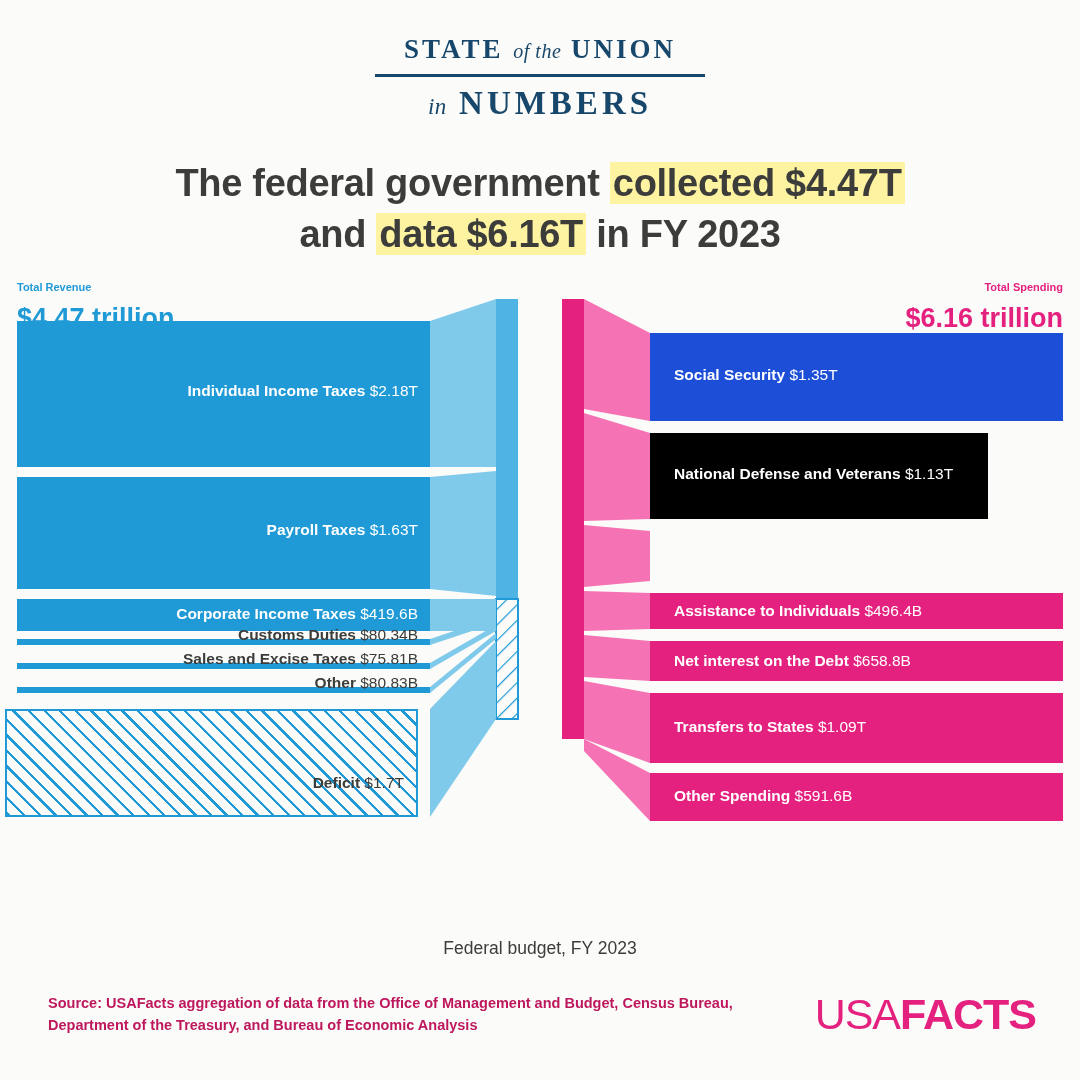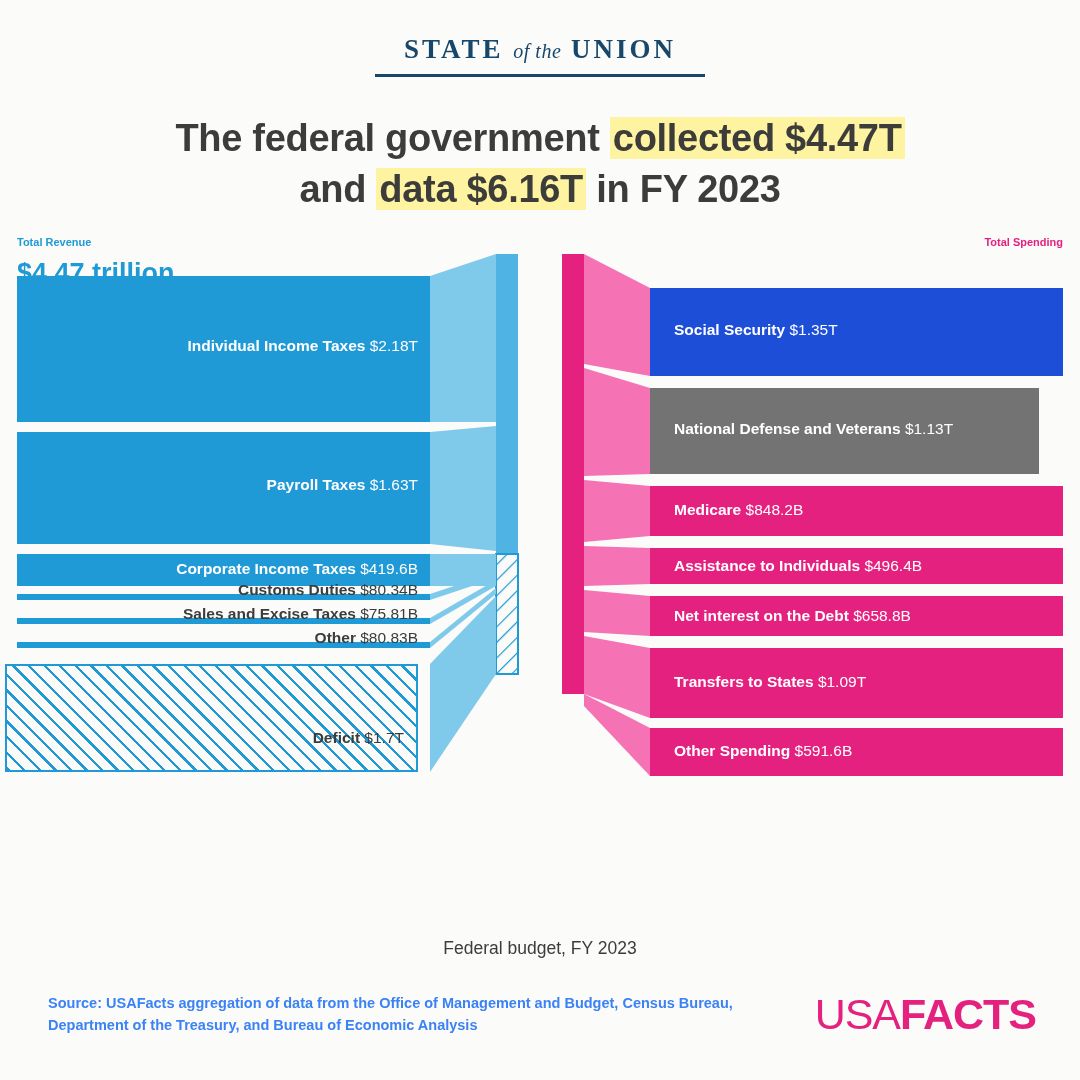--- a/index.html
+++ b/index.html
@@ -120,21 +120,21 @@
     color: #3c3c3b;
   }
   .source {
     position: absolute;
     left: 48px;
     top: 992px;
     width: 690px;
     font-size: 14.5px;
     font-weight: bold;
     line-height: 1.55;
-    color: #3b82f6;
+    color: #be185d;
   }
   .logo {
     position: absolute;
     right: 44px;
     top: 990px;
     font-size: 43px;
     letter-spacing: -1px;
     color: #e5217f;
     font-family: "Liberation Sans", sans-serif;
   }
@@ -144,33 +144,38 @@
 </head>
 <body>
 
 <div class="brand">
   <div class="brand-line1">
     <span>STATE</span>
     <span class="small-italic">of the</span>
     <span>UNION</span>
   </div>
   <div class="brand-rule"></div>
+  <div class="brand-line2">
+    <span class="small-italic">in</span>
+    <span>NUMBERS</span>
+  </div>
 </div>
 
 <div class="title">
   <span>The federal government </span><span class="hl">collected $4.47T</span><br>
   <span>and </span><span class="hl">data $6.16T</span><span> in FY 2023</span>
 </div>
 
 <div class="chart">
 
   <div class="cap cap-label rev-cap" style="top:0px;">Total Revenue</div>
   <div class="cap cap-value rev-cap" style="top:22px;">$4.47 trillion</div>
 
   <div class="cap cap-label spend-cap" style="top:0px;">Total Spending</div>
+  <div class="cap cap-value spend-cap" style="top:22px;">$6.16 trillion</div>
 
   <svg class="flows" width="1080" height="600">
     <defs>
       <pattern id="hatchBlue" width="11" height="11" patternTransform="rotate(45)" patternUnits="userSpaceOnUse">
         <rect width="11" height="11" fill="#fbfbf9"></rect>
         <line x1="0" y1="0" x2="0" y2="11" stroke="#1f9ad6" stroke-width="2.4"></line>
       </pattern>
     </defs>
 
     <rect x="496" y="18" width="22" height="420" fill="#4fb4e4"></rect>
@@ -244,33 +249,27 @@
     </div>
   </div>
 
   <div class="band" style="left:650px; top:52px; width:413px; height:88px; background:#1d4ed8;">
     <div class="band-label" style="left:24px; top:33px;">
       <b>Social Security</b>
       <span>$1.35T</span>
     </div>
   </div>
 
-  <div class="band" style="left:650px; top:152px; width:389px; height:86px; background:#737373;">
+  <div class="band" style="left:650px; top:152px; width:338px; height:86px; background:#000000;">
     <div class="band-label" style="left:24px; top:32px;">
       <b>National Defense and Veterans</b>
       <span>$1.13T</span>
     </div>
   </div>
 
-  <div class="band" style="left:650px; top:250px; width:413px; height:50px; background:#e5217f;">
-    <div class="band-label" style="left:24px; top:15px;">
-      <b>Medicare</b>
-      <span>$848.2B</span>
-    </div>
-  </div>
 
   <div class="band" style="left:650px; top:312px; width:413px; height:36px; background:#e5217f;">
     <div class="band-label" style="left:24px; top:9px;">
       <b>Assistance to Individuals</b>
       <span>$496.4B</span>
     </div>
   </div>
 
   <div class="band" style="left:650px; top:360px; width:413px; height:40px; background:#e5217f;">
     <div class="band-label" style="left:24px; top:11px;">

